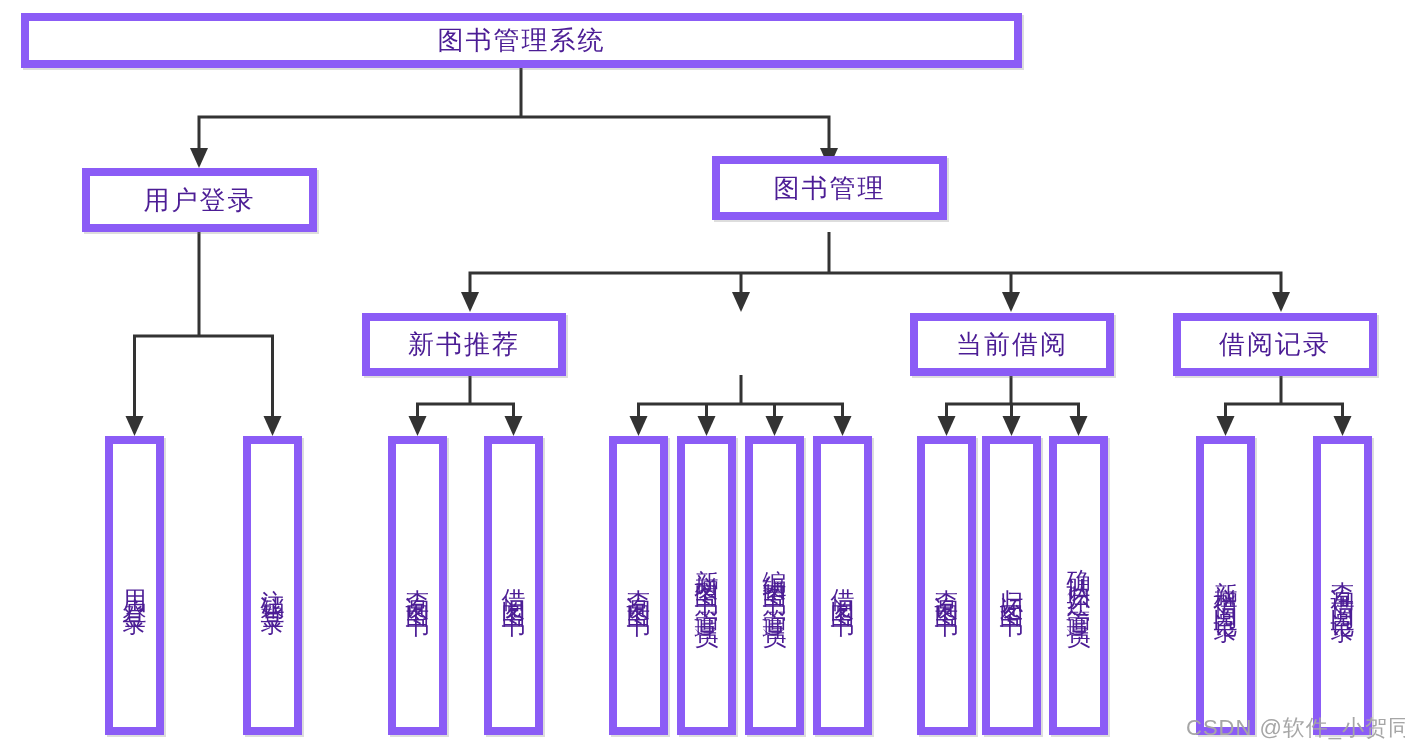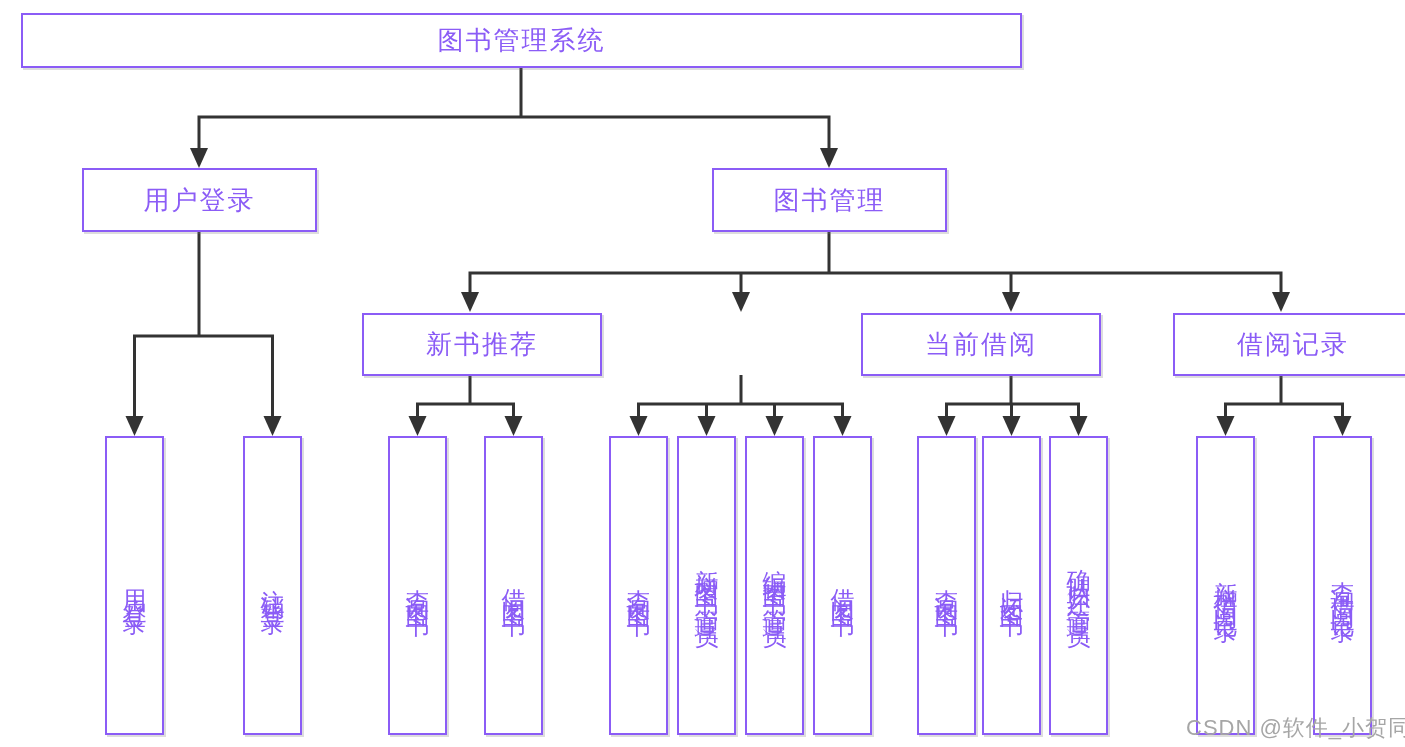--- a/index.html
+++ b/index.html
@@ -15,51 +15,51 @@
   .wires {
     position: absolute;
     left: 0; top: 0;
     width: 1405px; height: 747px;
     pointer-events: none;
   }
   .box {
     position: absolute;
     box-sizing: border-box;
     background: #ffffff;
-    border: 2px solid #8b5cf6;
+    border: 8px solid #8b5cf6;
     display: flex;
     align-items: center;
     justify-content: center;
-    color: #8b5cf6;
+    color: #4c1d95;
     box-shadow: 2px 2px 0 rgba(120,120,120,0.25);
     z-index: 2;
   }
   .hlabel {
     font-size: 26px;
     letter-spacing: 2px;
     white-space: nowrap;
   }
   .vtext {
     writing-mode: vertical-rl;
     text-orientation: mixed;
     font-size: 24px;
     letter-spacing: 8px;
     line-height: 1;
     white-space: nowrap;
   }
   
   .n-root { left: 21px;  top: 13px;  width: 1001px; height: 55px; }
   
   .n-l2a  { left: 82px;  top: 168px; width: 235px;  height: 64px; }
-  .n-l2b  { left: 712px; top: 168px; width: 235px;  height: 64px; }
-  
-  .n-l3   { top: 313px; width: 240px; height: 63px; }
+  .n-l2b  { left: 712px; top: 156px; width: 235px;  height: 64px; }
+  
+  .n-l3   { top: 313px; width: 204px; height: 63px; }
   .n-l3a  { left: 362px; }
   .n-l3b  { left: 633px; }
-  .n-l3c  { left: 861px; }
+  .n-l3c  { left: 910px; }
   .n-l3d  { left: 1173px; }
   
   .leaf   { top: 436px; width: 59px; height: 299px; }
   .lf1a { left: 105px; }  .lf1b { left: 243px; }
   .lf2a { left: 388px; }  .lf2b { left: 484px; }
   .lf3a { left: 609px; }  .lf3b { left: 677px; }  .lf3c { left: 745px; }  .lf3d { left: 813px; }
   .lf4a { left: 917px; }  .lf4b { left: 982px; }  .lf4c { left: 1049px; }
   .lf5a { left: 1196px; } .lf5b { left: 1313px; }
   .watermark {
     position: absolute;

